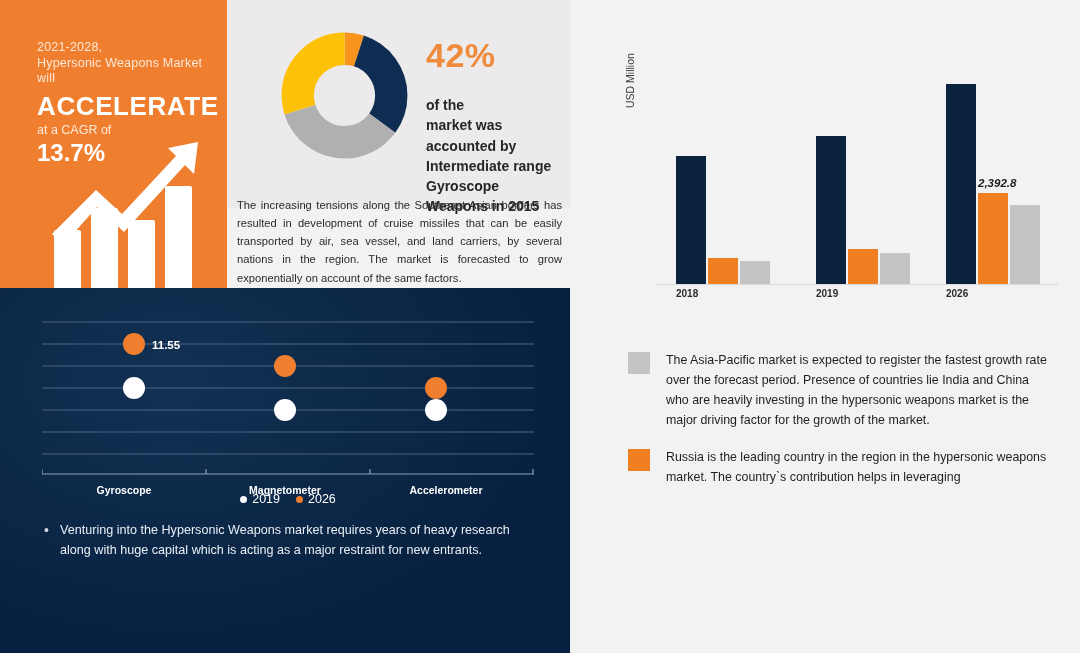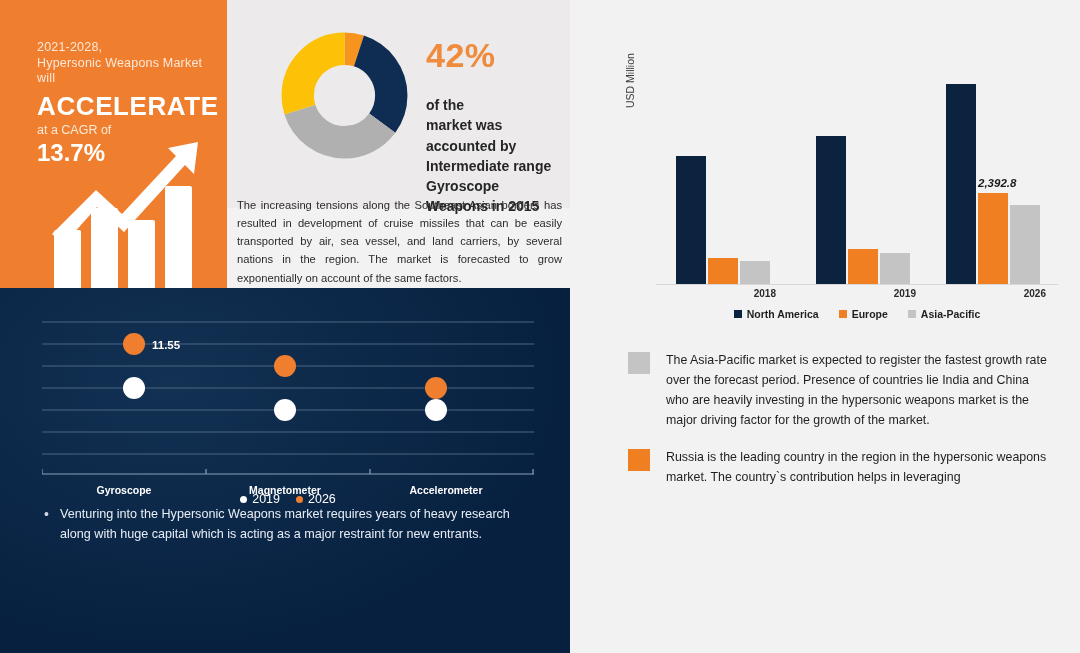--- a/index.html
+++ b/index.html
@@ -52,21 +52,21 @@
   }
   #dotchart { position: absolute; left: 42px; top: 26px; width: 492px; height: 190px; }
   #dot-legend {
     position: absolute; left: 0; top: 204px; width: 492px;
     display: flex; justify-content: center; gap: 16px; align-items: center;
   }
   .dl-item { display: flex; align-items: center; gap: 5px; }
   .dl-dot { width: 7px; height: 7px; border-radius: 50%; display: inline-block; }
   .dl-label { font-size: 12.5px; color: #ffffff; }
   #bullets {
-    position: absolute; left: 42px; top: 216px; width: 490px;
+    position: absolute; left: 42px; top: 232px; width: 490px;
     color: #e9eef5; font-size: 12.6px; line-height: 1.62;
   }
   #bullets li { margin-bottom: 11px; list-style: none; position: relative; padding-left: 18px; }
   #bullets li::before {
     content: "\2022"; position: absolute; left: 2px; top: -1px; color: #cfd9e6; font-size: 14px;
   }
 
   
   #barchart { position: absolute; left: 628px; top: 58px; width: 430px; height: 275px; }
   #ylab {
@@ -77,21 +77,21 @@
   .bar-plot { position: absolute; left: 30px; top: 0; right: 4px; height: 226px; }
   .bar-group { position: absolute; bottom: 0; height: 226px; }
   .bar {
     position: absolute; bottom: 0;
   }
   .baseline {
     position: absolute; left: 28px; right: 0; top: 226px; height: 1px; background: #d8d8d8;
   }
   .xtick {
     position: absolute; top: 230px; font-size: 10px; font-weight: 700; color: #2b2b2b;
-    text-align: right;
+    text-align: left;
   }
   #bar-legend {
     position: absolute; left: 28px; right: 0; top: 250px;
     display: flex; justify-content: center; gap: 20px; align-items: center;
   }
   .bl-item { display: flex; align-items: center; gap: 5px; }
   .bl-sw { width: 8px; height: 8px; display: inline-block; }
   .bl-label { font-size: 10.5px; font-weight: 700; color: #1f1f1f; }
   #bar-value {
     position: absolute; font-size: 11.5px; font-weight: 700; color: #1a1a1a; font-style: italic;
@@ -242,34 +242,20 @@
     </div>
 
     <div class="baseline"></div>
 
     <div class="xtick" style="left:48px;  width:100px;">2018</div>
     <div class="xtick" style="left:188px; width:100px;">2019</div>
     <div class="xtick" style="left:318px; width:100px;">2026</div>
 
     <div id="bar-value" style="left:350px; top:119px;">2,392.8</div>
 
-    <div id="bar-legend">
-      <span class="bl-item">
-        <span class="bl-sw" style="background:#0c2340"></span>
-        <span class="bl-label">North America</span>
-      </span>
-      <span class="bl-item">
-        <span class="bl-sw" style="background:#f07f21"></span>
-        <span class="bl-label">Europe</span>
-      </span>
-      <span class="bl-item">
-        <span class="bl-sw" style="background:#c4c4c4"></span>
-        <span class="bl-label">Asia-Pacific</span>
-      </span>
-    </div>
   </div>
 
   <div id="notes">
     <div class="note">
       <span class="note-sw" style="background:#c4c4c4"></span>
       <span class="note-text">The Asia-Pacific market is expected to register the fastest growth rate over the forecast period. Presence of countries lie India and China who are heavily investing in the hypersonic weapons market is the major driving factor for the growth of the market.</span>
     </div>
     <div class="note">
       <span class="note-sw" style="background:#f07f21"></span>
       <span class="note-text">Russia is the leading country in the region in the hypersonic weapons market. The country`s contribution helps in leveraging</span>

